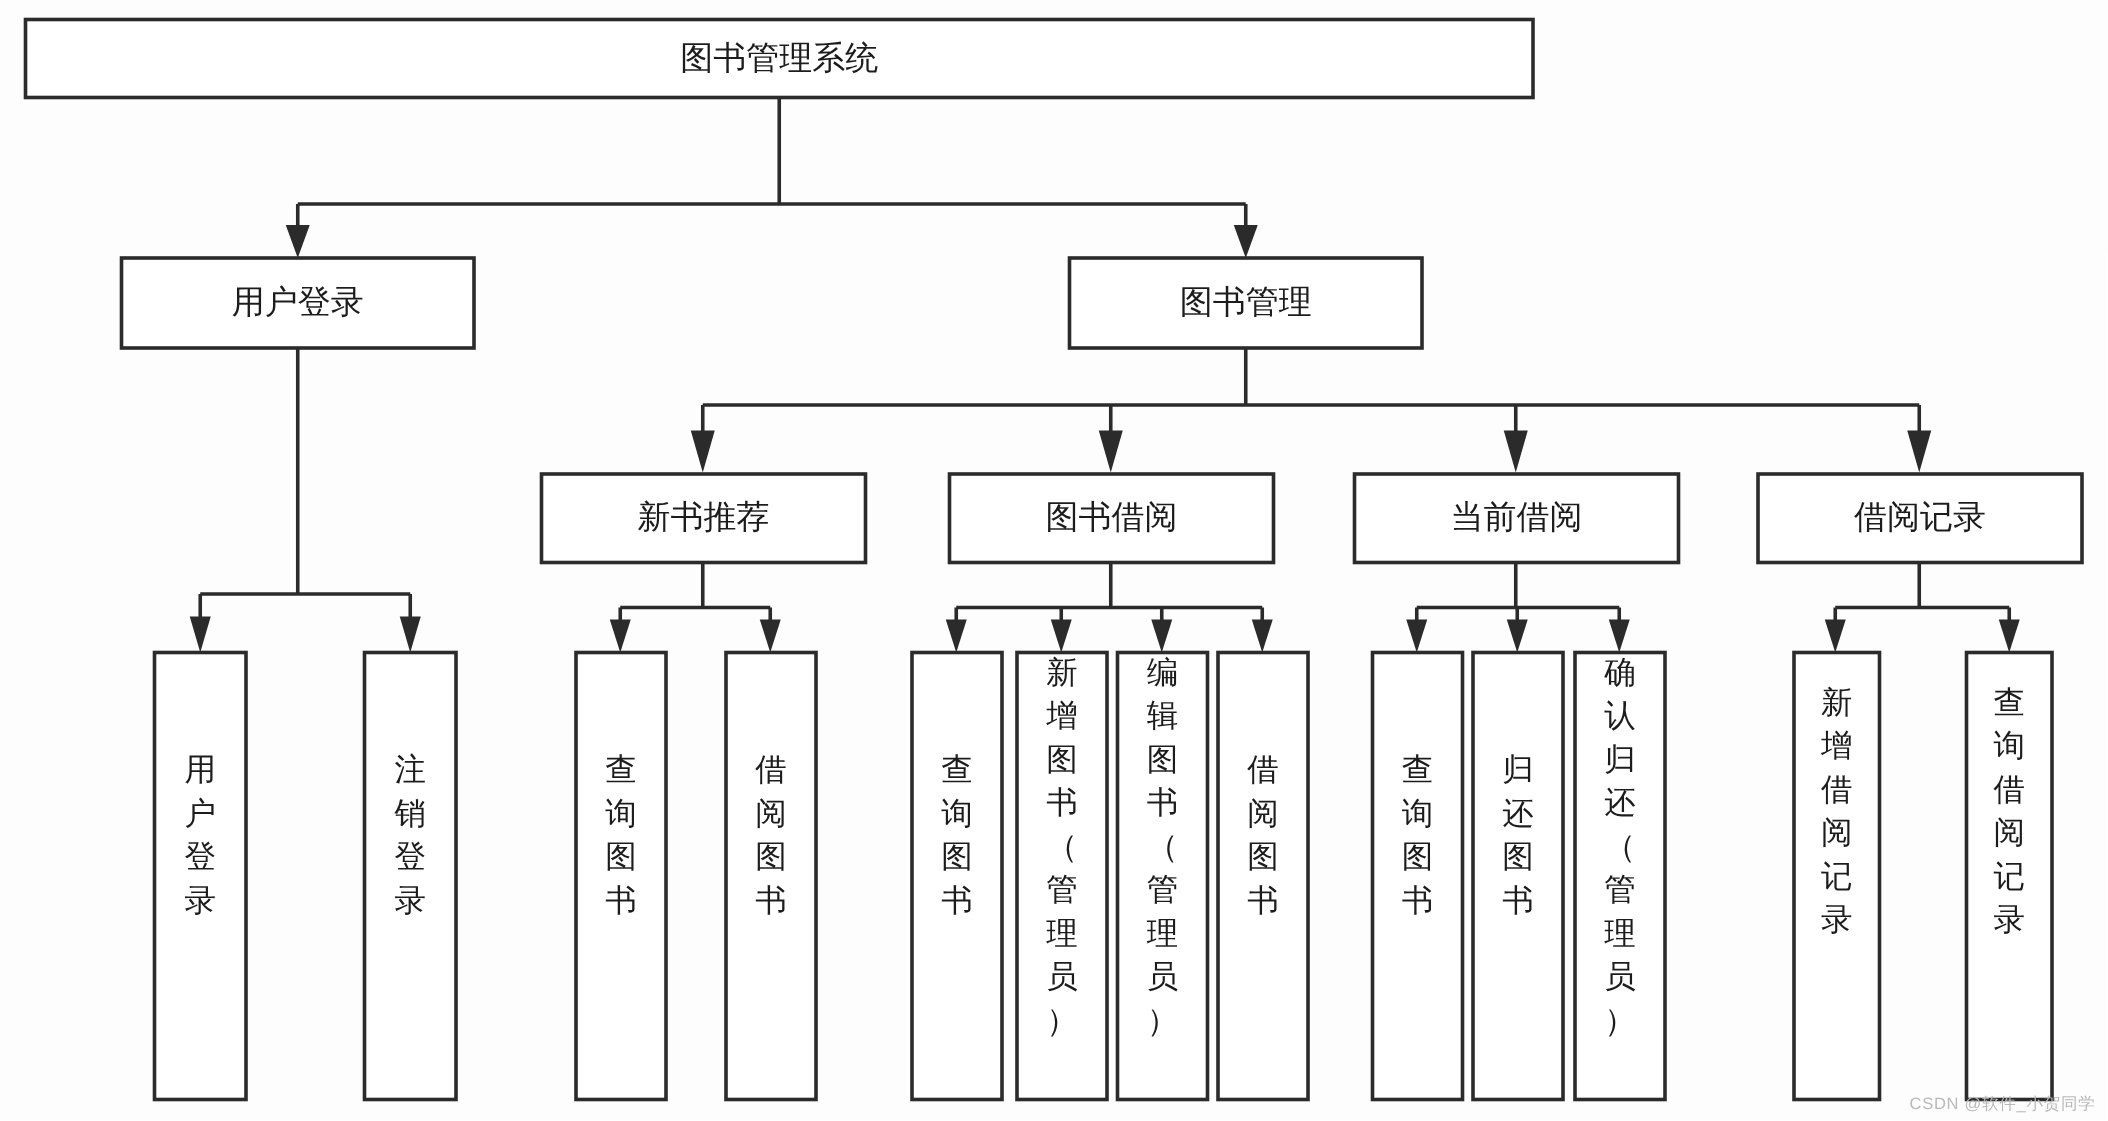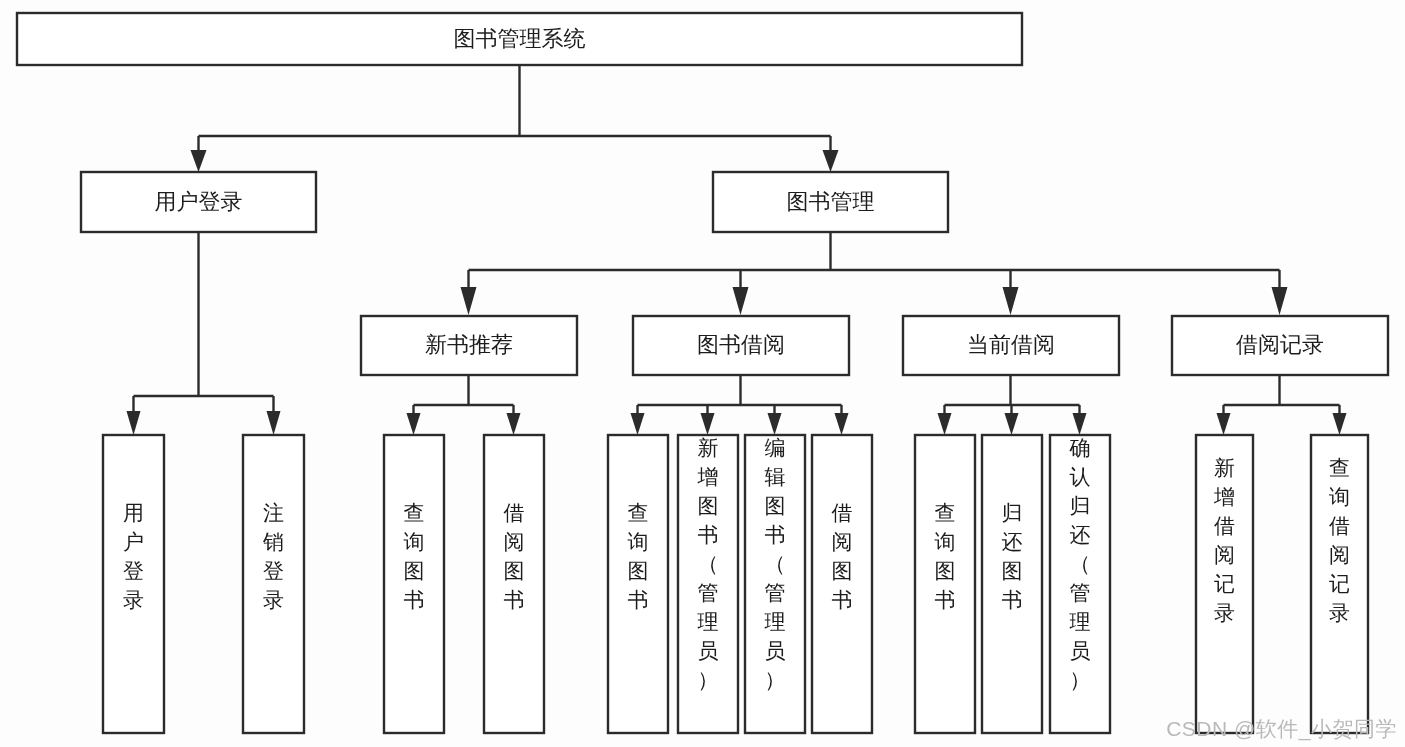--- a/index.html
+++ b/index.html
@@ -54,21 +54,21 @@
     font-size: 21px;
     fill: #1c1c1c;
     text-anchor: middle;
     white-space: pre;
   }
   .watermark-text {
     position: absolute;
     right: 8px;
     bottom: 4px;
     font-family: "Liberation Sans", "DejaVu Sans", sans-serif;
-    font-size: 21px;
+    font-size: 11px;
     color: #b9b9b9;
     letter-spacing: 0.5px;
     user-select: none;
     pointer-events: none;
     margin-top: 20px;
   }
 </style>
 </head>
 <body>
 

